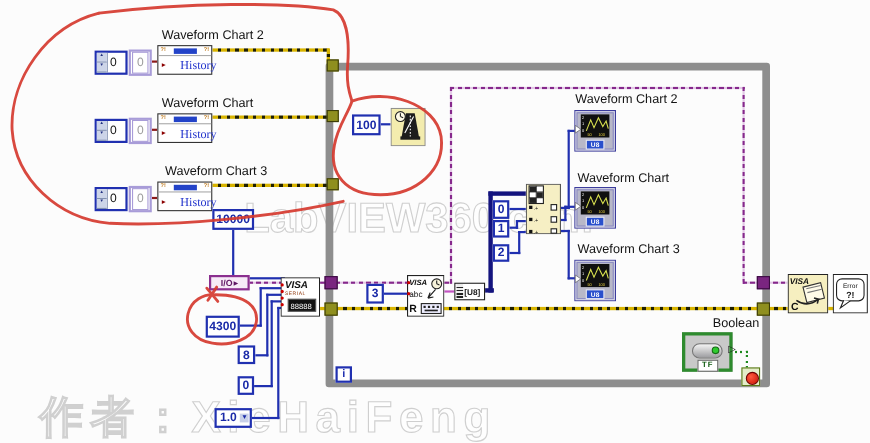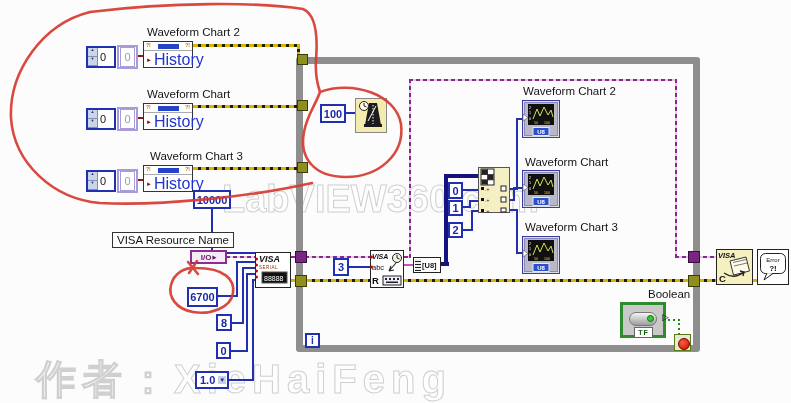--- a/index.html
+++ b/index.html
@@ -38,21 +38,21 @@
   .elem .inner{border:1px solid #a89cd8;width:100%;height:100%;display:flex;align-items:center;
         justify-content:center;font-size:11px;color:#9d9d9d;box-sizing:border-box;margin:1px;}
   
   .pnode{position:absolute;width:50px;height:27px;border:1px solid #333;background:#fff;z-index:6;
         box-sizing:border-box;}
   .pnode .hdr{height:8px;position:relative;border-bottom:1px solid #aaa;}
   .pnode .hdr .bar{position:absolute;left:14px;top:1.5px;width:21px;height:5px;background:#2343c8;}
   .pnode .hdr .qm{position:absolute;top:0;font-size:5px;font-weight:bold;color:#b86a00;line-height:7px;}
   .pnode .bodyrow{display:flex;align-items:center;height:18px;}
   .pnode .inarrow{font-size:6px;color:#8b0000;margin-left:2px;line-height:6px;}
-  .pnode .ptext{font-size:16px;color:#2233cc;margin-left:2px;}
+  .pnode .ptext{font-size:11px;color:#2233cc;margin-left:12px;font-family:Liberation Serif, serif;}
   .iobox{position:absolute;left:190px;top:250px;width:37px;height:14px;border:2px solid #8b2f8f;
         background:#f6eaf7;z-index:6;box-sizing:border-box;display:flex;align-items:center;
         justify-content:center;font-size:8px;font-weight:bold;color:#5e1462;}
   .nodeicon{position:absolute;z-index:6;}
   .vrn{position:absolute;left:112px;top:232px;border:1px solid #333;background:#fff;z-index:7;
        font-size:11.5px;color:#141414;padding:1px 4px;white-space:nowrap;}
   
   #boolterm{position:absolute;left:620px;top:302px;width:46px;height:36px;border:3px solid #2e8b2e;
        background:#c9c9c9;z-index:6;box-sizing:border-box;}
   #boolterm .pill{position:absolute;left:6px;top:7px;width:26px;height:12px;border-radius:7px;
@@ -225,26 +225,25 @@
         <span class="bar"></span>
         <span class="qm" style="right:2px;">?!</span>
       </div>
     <div class="bodyrow">
         <span class="inarrow">►</span>
         <span class="ptext">History</span>
       </div>
   </div>
 
   <div class="numc" style="left:193px;top:190px;width:38px;height:19px;">10000</div>
-  <div class="vrn">VISA Resource Name</div>
   <div class="iobox">
     <span>I/O</span>
       <span style="font-size:5px;margin-left:1px;">▶</span>
   </div>
-  <div class="numc" style="left:187px;top:287px;width:31px;height:20px;">6700</div>
+  <div class="numc" style="left:187px;top:287px;width:31px;height:20px;">4300</div>
   <div class="numc" style="left:216px;top:314px;width:16px;height:17px;">8</div>
   <div class="numc" style="left:216px;top:342px;width:15px;height:17px;">0</div>
   <div class="numc" style="left:195px;top:371px;width:34px;height:18px;justify-content:flex-start;padding-left:3px;">
     <span>1.0</span>
     <span style="margin-left:3px;font-size:6px;background:#c8d0e8;padding:1px 1px;line-height:6px;">▼</span>
   </div>
 
   <svg class="nodeicon" style="left:255px;top:252px;" width="36" height="36" viewBox="0 0 36 36">
     <rect x="0.5" y="0.5" width="35" height="35" fill="#ffffff" stroke="#222"></rect>
     <text x="4" y="10" font-size="9" font-style="italic" font-weight="bold" fill="#111">VISA</text>

